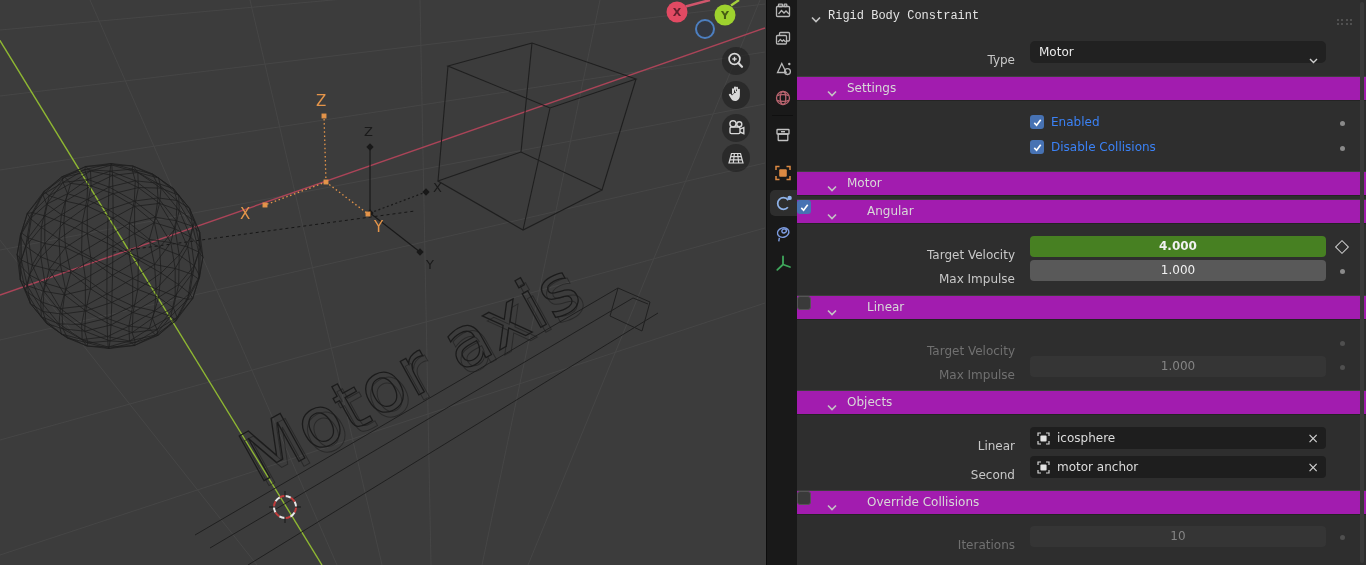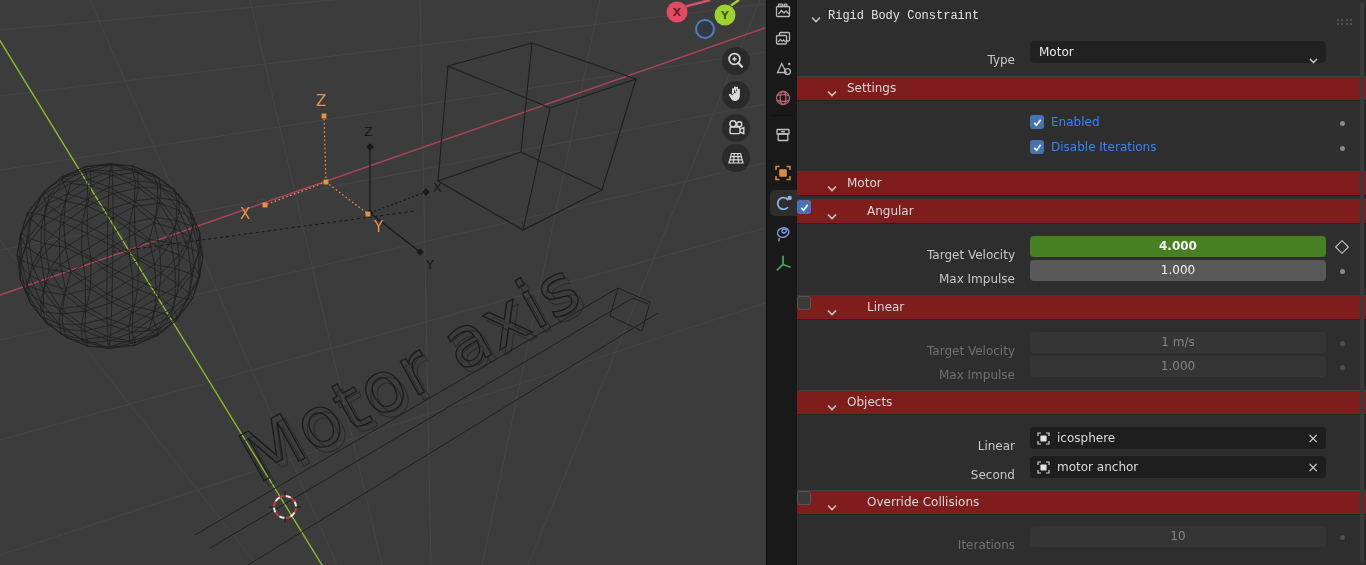--- a/index.html
+++ b/index.html
@@ -23,21 +23,21 @@
 
   
   .props{position:absolute;left:797px;top:0;width:569px;height:565px;background:#2e2e2e;font-size:12px;}
   .phead{position:absolute;top:6px;left:0;width:100%;height:22px;font-family:Liberation Mono, monospace;}
   .phead .chev{position:absolute;left:14px;top:7px;}
   .phead .ptitle{position:absolute;left:31px;top:3px;color:#e4e4e4;}
   .grip{position:absolute;right:13px;top:12px;width:17px;height:8px;
         display:grid;grid-template-columns:repeat(4,1fr);grid-template-rows:repeat(2,1fr);}
   .grip i{width:2px;height:2px;background:#5c5c5c;border-radius:1px;margin:auto;}
 
-  .band{position:absolute;left:0;width:100%;height:25px;background:#7f1d1d;box-sizing:border-box;
+  .band{position:absolute;left:0;width:100%;height:25px;background:#a21caf;box-sizing:border-box;
         border-top:1px solid #3e3e3e;border-bottom:1px solid #242424;}
   .band .chev{position:absolute;left:30px;top:9px;}
   .band .btitle{position:absolute;left:50px;top:4px;color:#d8d8d8;}
   .band .btitle.after-cb{left:70px;}
   .band .bcheck{position:absolute;left:47px;top:4px;}
 
   .prow{position:absolute;left:0;width:100%;height:22px;}
   .plabel{position:absolute;left:0;top:8px;width:218px;height:22px;line-height:22px;
           text-align:right;color:#c8c8c8;}
   .plabel.dim{color:#707070;}
@@ -316,21 +316,21 @@
         <span class="dot"></span>
       </div>
   </div>
 
   <div class="prow" style="top:137px">
     <span class="checkbox">
       <svg width="11" height="11" viewBox="0 0 12 12">
           <polyline points="2.5,6.5 5,9 9.5,3" fill="none" stroke="#fff" stroke-width="1.8"></polyline>
         </svg>
     </span>
-    <span class="cblabel">Disable Iterations</span>
+    <span class="cblabel">Disable Collisions</span>
     <div class="decor">
         <span class="dot"></span>
       </div>
   </div>
 
   <div class="band" style="top:171px">
     <span class="chev">
       <svg width="10" height="7" viewBox="0 0 10 7">
           <polyline points="1,1.5 5,5.5 9,1.5" fill="none" stroke="#c4c4c4" stroke-width="1.6"></polyline>
         </svg>
@@ -377,23 +377,20 @@
       <svg width="10" height="7" viewBox="0 0 10 7">
           <polyline points="1,1.5 5,5.5 9,1.5" fill="none" stroke="#c4c4c4" stroke-width="1.6"></polyline>
         </svg>
     </span>
     <span class="bcheck checkbox small un"></span>
     <span class="btitle after-cb">Linear</span>
   </div>
 
   <div class="prow" style="top:332px">
     <div class="plabel dim">Target Velocity</div>
-    <div class="widget slider dis">
-      <span>1 m/s</span>
-    </div>
     <div class="decor">
         <span class="dot dim"></span>
       </div>
   </div>
 
   <div class="prow" style="top:356px">
     <div class="plabel dim">Max Impulse</div>
     <div class="widget slider dis">
       <span>1.000</span>
     </div>

